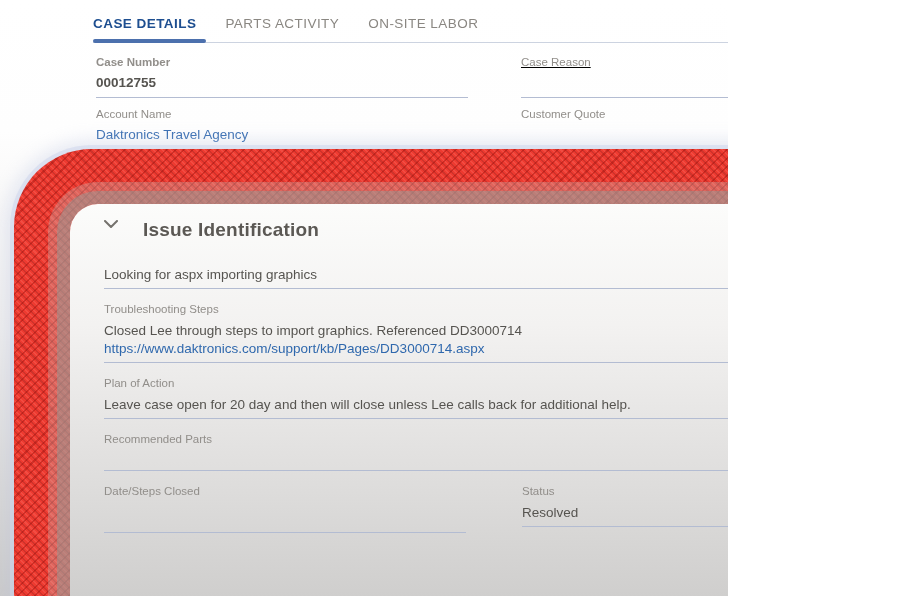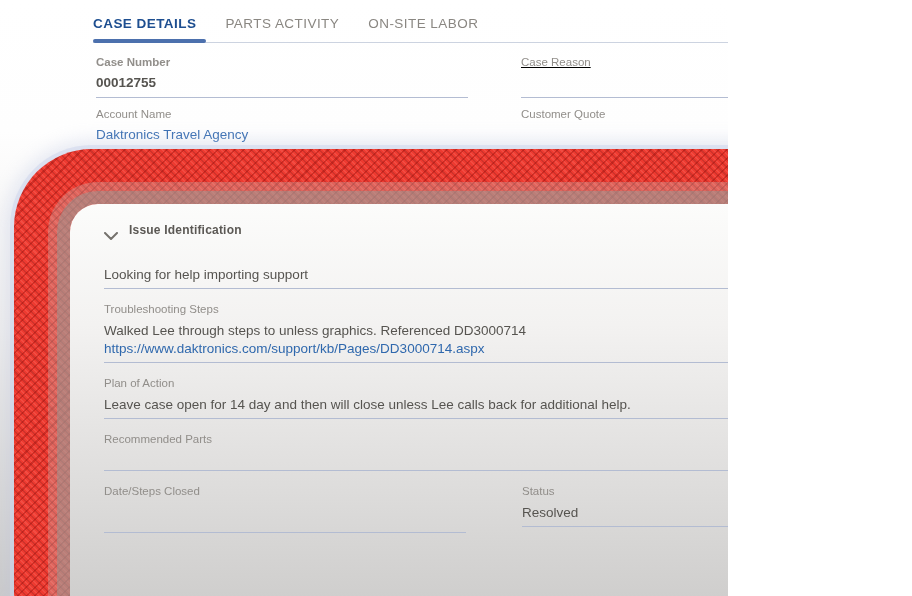--- a/index.html
+++ b/index.html
@@ -44,21 +44,21 @@
 
   
   .panel{
     position:absolute; left:70px; top:204px; width:775px; height:402px;
     box-sizing:border-box; padding:12px 8px 0 34px;
     border-radius:28px 28px 0 0;
     background:linear-gradient(180deg,#fcfcfb 0%,#f3f2f1 30%,#e2e1e0 62%,#cecdcc 100%);
     box-shadow: 0 0 0 13px rgba(150,152,148,.5), 0 0 0 22px rgba(197,199,195,.3);
     z-index:5;
   }
-  .sec-header{display:flex; align-items:flex-end; gap:11px; font-size:12px; font-weight:600;
+  .sec-header{display:flex; align-items:flex-start; gap:25px; font-size:19px; font-weight:600;
     color:#5b5854; letter-spacing:.2px; line-height:20px; margin:4px 0 26px; cursor:pointer;}
   .chev{width:14px; height:8px; flex:0 0 auto;}
   .pfield{padding-bottom:4px; border-bottom:1px solid #b3bcd2; margin-bottom:13px;}
   .pfield .flabel{margin-bottom:6px;}
   .pvalue{font-size:13.5px; color:#565450; line-height:18px; min-height:14px;}
   .plink{font-size:13.5px; line-height:18px; color:#2f68ad; cursor:pointer;}
   .empty-sm{height:14px;}
   .two-col{display:flex; gap:56px;}
   .col-left{width:362px;}
   .col-right{flex:1;}
@@ -100,32 +100,32 @@
   <div class="panel">
 
     <div class="sec-header">
       <svg class="chev" viewBox="0 0 14 8">
         <path d="M1 1 L7 7 L13 1" fill="none" stroke="#75726d" stroke-width="2" stroke-linecap="round" stroke-linejoin="round"></path>
       </svg>
       <span>Issue Identification</span>
     </div>
 
     <div class="pfield">
-      <div class="pvalue">Looking for help importing support</div>
+      <div class="pvalue">Looking for aspx importing graphics</div>
     </div>
 
     <div class="pfield">
       <div class="flabel">Troubleshooting Steps</div>
-      <div class="pvalue">Walked Lee through steps to unless graphics. Referenced DD3000714</div>
+      <div class="pvalue">Closed Lee through steps to import graphics. Referenced DD3000714</div>
       <div class="plink">https://www.daktronics.com/support/kb/Pages/DD3000714.aspx</div>
     </div>
 
     <div class="pfield">
       <div class="flabel">Plan of Action</div>
-      <div class="pvalue">Leave case open for 14 day and then will close unless Lee calls back for additional help.</div>
+      <div class="pvalue">Leave case open for 20 day and then will close unless Lee calls back for additional help.</div>
     </div>
 
     <div class="pfield">
       <div class="flabel">Recommended Parts</div>
       <div class="pvalue empty-sm"></div>
     </div>
 
 
     <div class="two-col">
       <div class="col-left">

